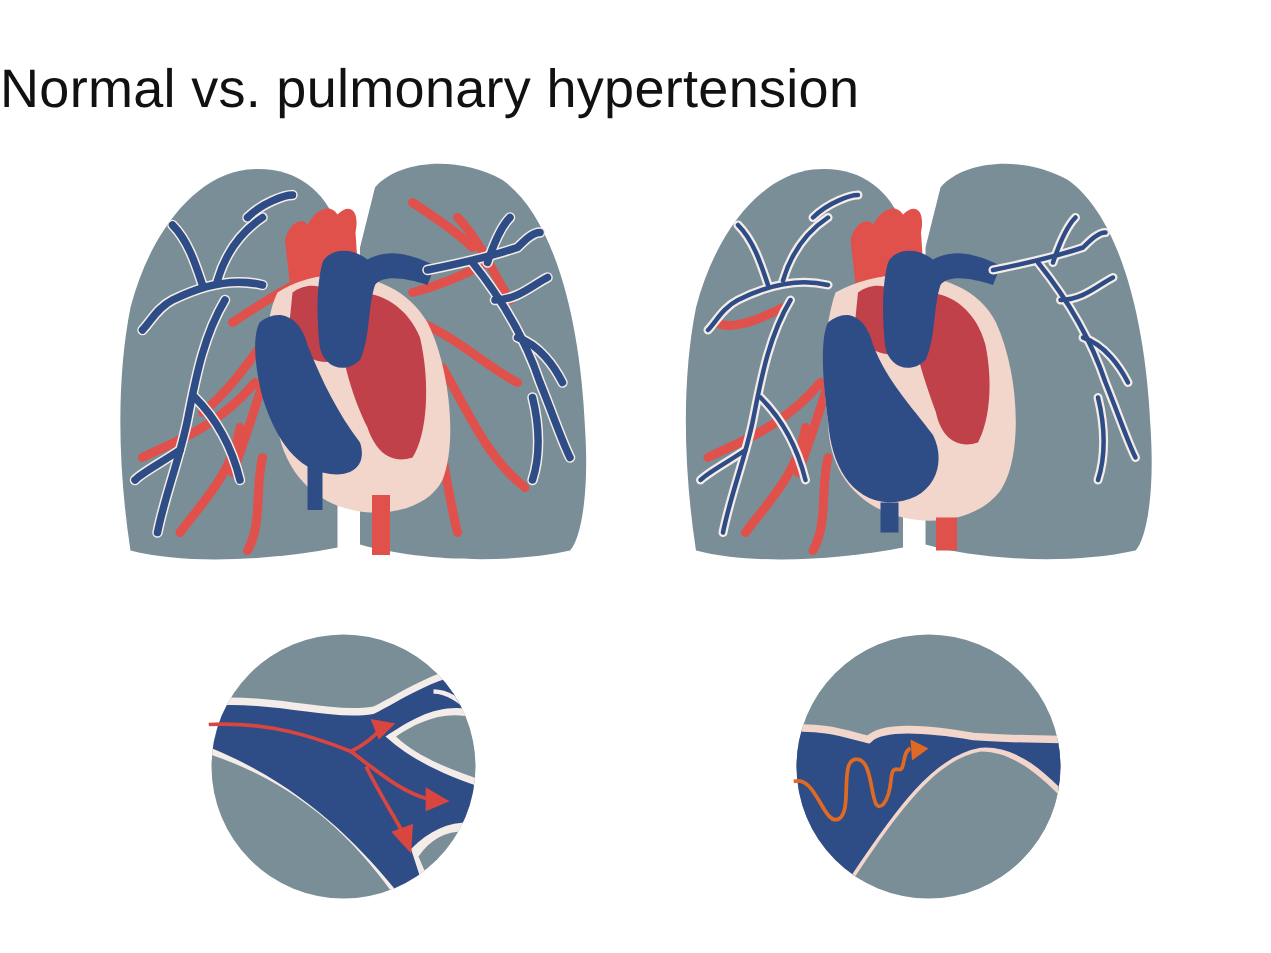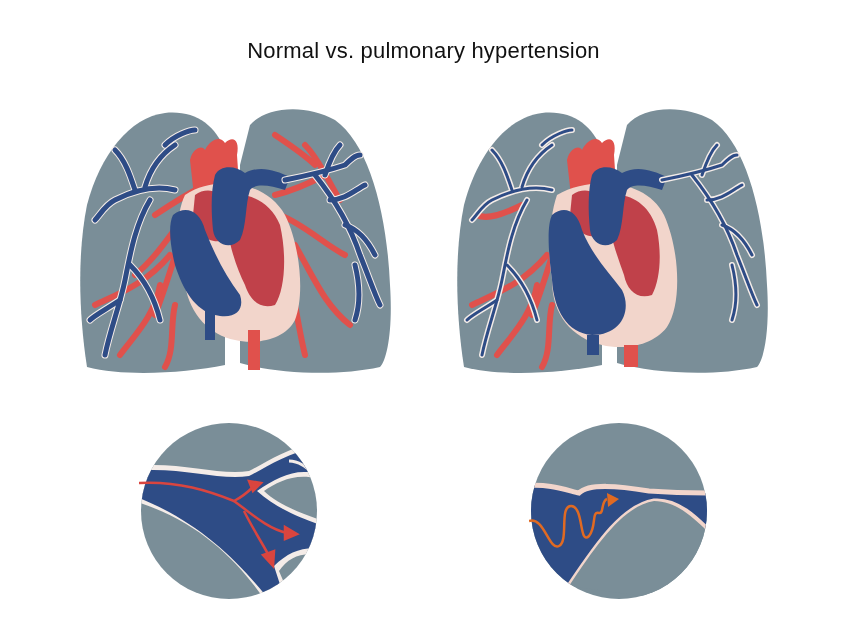--- a/index.html
+++ b/index.html
@@ -1,17 +1,17 @@
 <!DOCTYPE html>
 <html><head>
 <meta charset="utf-8">
 <style>
   html, body { margin:0; padding:0; background:#ffffff; }
   body { width:847px; height:635px; position:relative; overflow:hidden; font-family:"Liberation Sans", sans-serif; }
-  .title { position:absolute; left:0; top:38px; width:847px; text-align:center; font-size:22px; color:#111; letter-spacing:0.2px; }
+  .title { position:absolute; left:0; top:38px; width:847px; text-align:left; font-size:36px; color:#111; letter-spacing:0.2px; }
   .panel { position:absolute; }
   svg { display:block; }
 </style>
 </head>
 <body>
 
 <div class="title">Normal vs. pulmonary hypertension</div>
 
 <div class="panel" style="left:75px; top:105px;">
 <svg width="320" height="280" viewBox="0 0 320 280">

